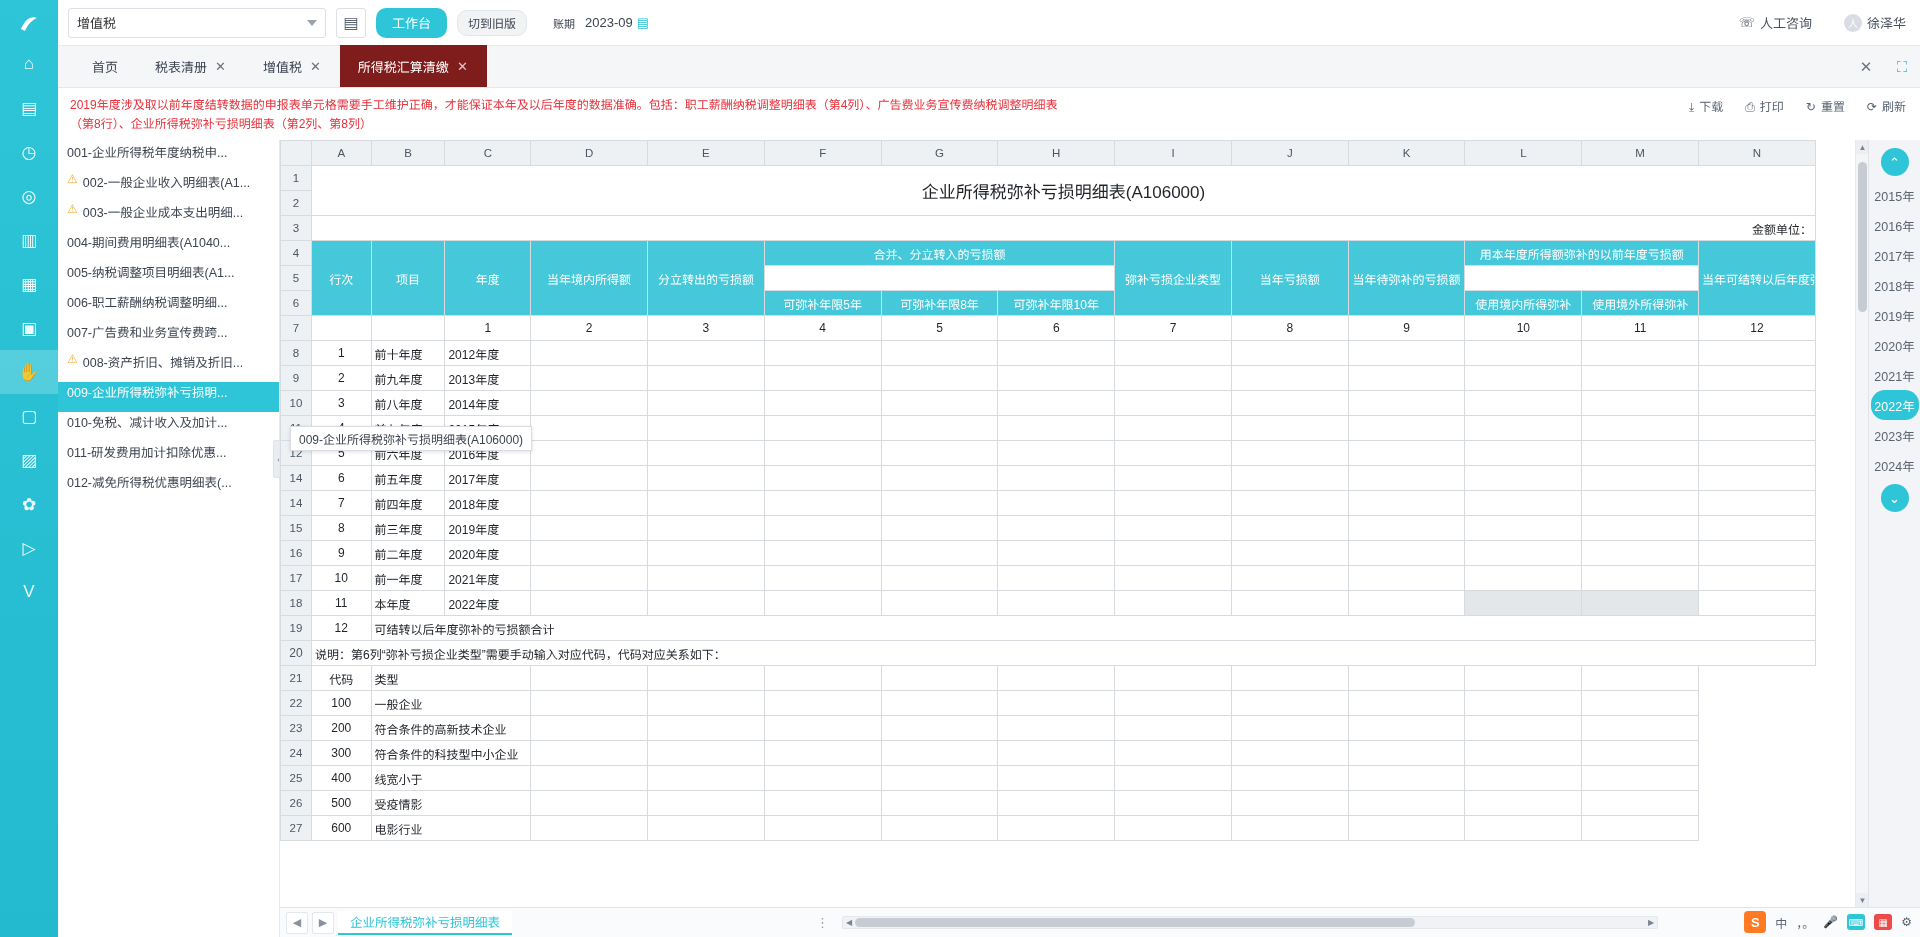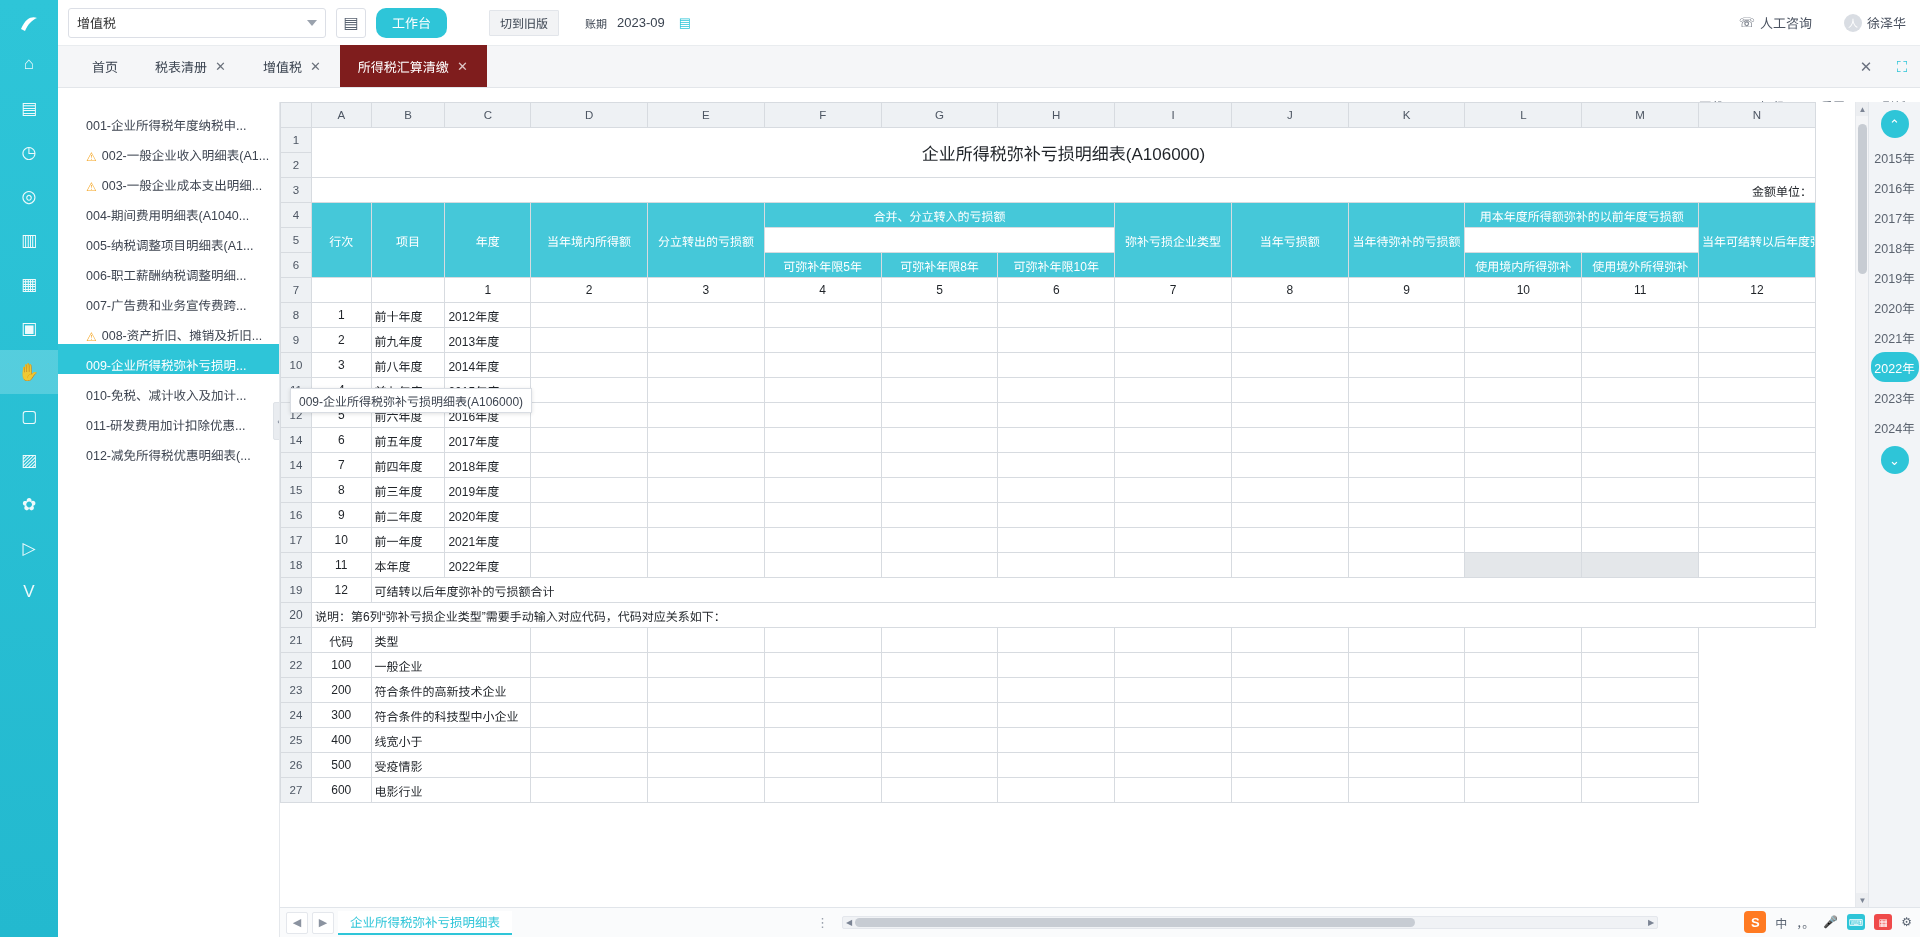--- a/index.html
+++ b/index.html
@@ -85,27 +85,27 @@
   .btn-primary {
     height: 30px; padding: 0 16px;
     background: #2ec5d8; color: #fff;
     border-radius: 10px; font-size: 13px;
     display: flex; align-items: center; justify-content: center;
   }
   .btn-plain {
     height: 26px; padding: 0 10px;
     background: #f2f3f5; color: #3a4350;
     border: 1px solid #e2e5ea;
-    border-radius: 1px; font-size: 12px;
-    display: flex; align-items: center; margin-left: 32px;
+    border-radius: 10px; font-size: 12px;
+    display: flex; align-items: center;
   }
   .period-label { font-size: 11px; color: #3a4350; margin-left: 16px; }
   .period-value {
     font-size: 13px; color: #3a4350;
-    display: flex; align-items: center; gap: 14px;
+    display: flex; align-items: center; gap: 4px;
   }
   .cal-ico { color: #2ec5d8; font-size: 13px; }
   .topbar-spacer { flex: 1 1 auto; }
   .top-right-item {
     display: flex; align-items: center; gap: 5px;
     font-size: 13px; color: #4a5260; margin-left: 22px;
   }
   .avatar-circle {
     width: 18px; height: 18px; border-radius: 50%;
     background: #d9dde3; color: #fff;
@@ -177,22 +177,22 @@
   .formlist {
     width: 222px;
     flex: 0 0 222px;
     border-right: 1px solid #e5e8ec;
     background: #ffffff;
     padding-top: 2px;
     overflow: hidden;
     position: relative;
   }
   .form-item {
-    height: 30px; display: flex; align-items: flex-end;
-    padding-left: 28px; gap: 5px;
+    height: 30px; display: flex; align-items: flex-start;
+    padding-left: 9px; gap: 5px;
     font-size: 12.5px; color: #3d4450;
     white-space: nowrap; overflow: hidden;
   }
   .form-item.selected {
     background: #2ec5d8; color: #ffffff;
   }
   .warn-ico {
     color: #f5a623; font-size: 12px;
     flex: 0 0 auto;
   }
@@ -489,20 +489,21 @@
         <div class="tabbar-btn">
             <span>✕</span>
           </div>
         <div class="tabbar-btn teal">
             <span>⛶</span>
           </div>
       </div>
     </div>
 
     <div class="notice">
+      <div class="notice-text">2019年度涉及取以前年度结转数据的申报表单元格需要手工维护正确，才能保证本年及以后年度的数据准确。包括：职工薪酬纳税调整明细表（第4列）、广告费业务宣传费纳税调整明细表（第8行）、企业所得税弥补亏损明细表（第2列、第8列）</div>
       <div class="notice-actions">
         <div class="notice-action">
           <span>⤓</span>
           <span>下载</span>
         </div>
         <div class="notice-action">
           <span>⎙</span>
           <span>打印</span>
         </div>
         <div class="notice-action">

